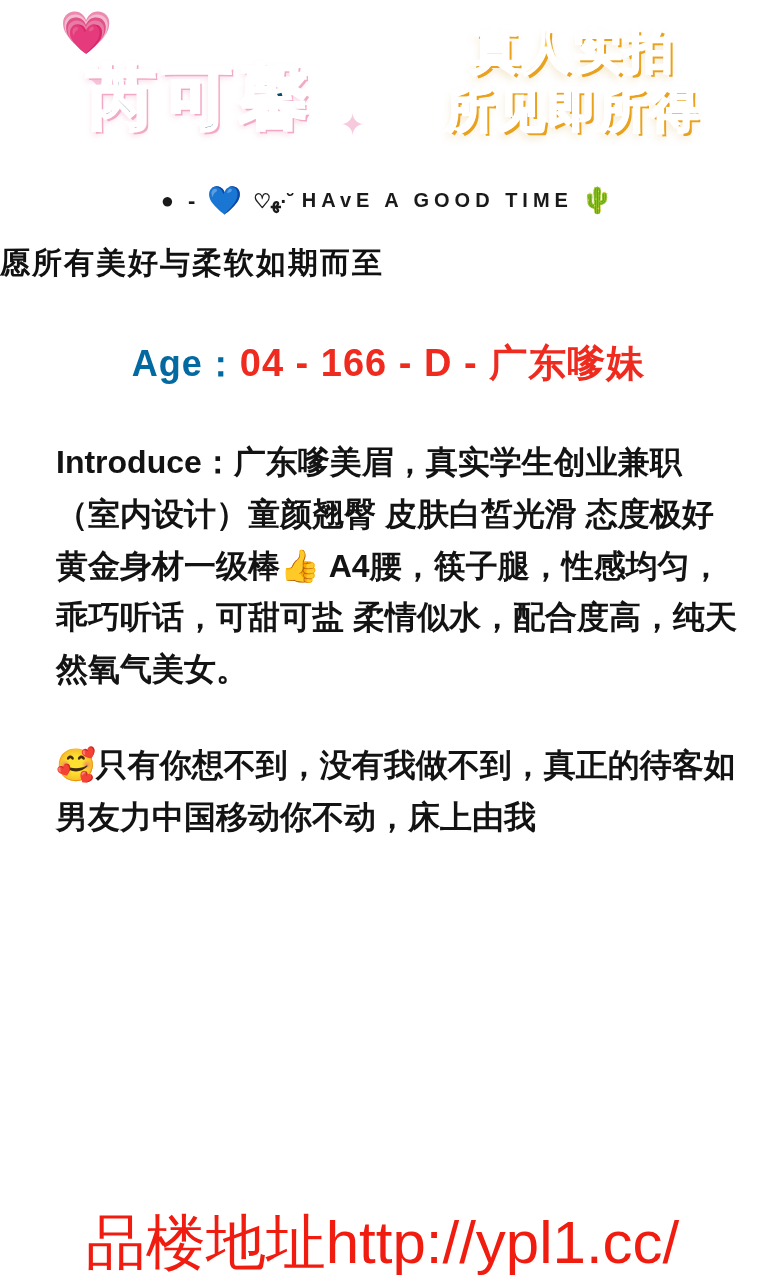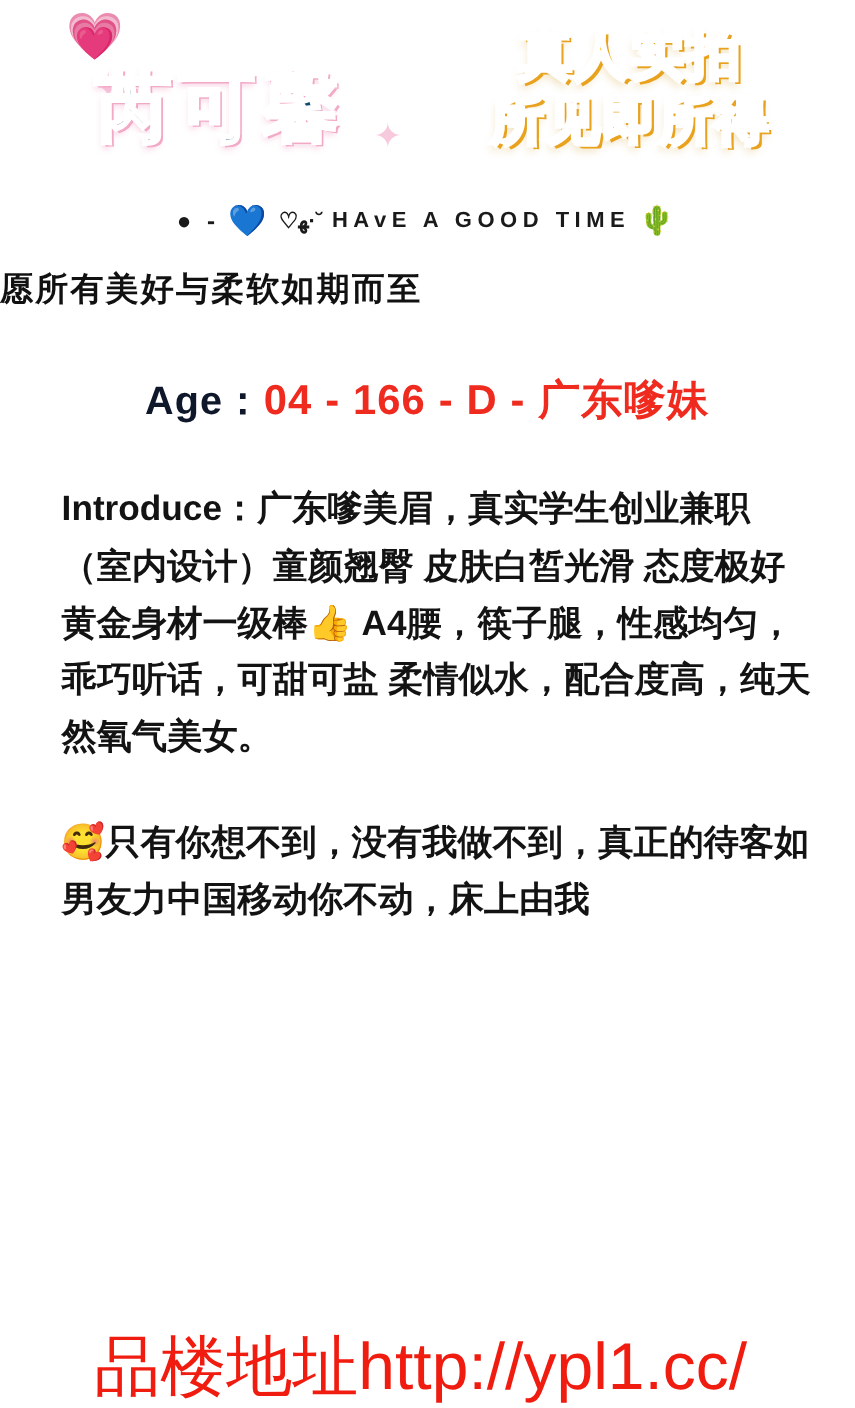--- a/index.html
+++ b/index.html
@@ -69,21 +69,21 @@
   }
 
   .badge-block {
     position: absolute;
     right: 76px;
     top: 22px;
     text-align: center;
   }
   .badge-line {
     font-size: 48px;
-    font-weight: bold;
+    font-weight: normal;
     color: #ffc93c;
     -webkit-text-stroke: 4px #ffffff;
     text-shadow:
        4px 4px 0 #e8a21d,
        0 6px 8px rgba(210,150,30,0.35);
     letter-spacing: 3px;
     line-height: 1.22;
     white-space: nowrap;
     text-align: center;
   }
@@ -134,21 +134,21 @@
 
   
   .age-row {
     margin-top: 54px;
     text-align: center;
     white-space: nowrap;
   }
   .age-label {
     font-size: 36px;
     font-weight: bold;
-    color: #0f172a;
+    color: #0369a1;
     letter-spacing: 1px;
   }
   .age-value {
     font-size: 38px;
     font-weight: bold;
     color: #ef2a1e;
     letter-spacing: 1px;
   }
 
   

